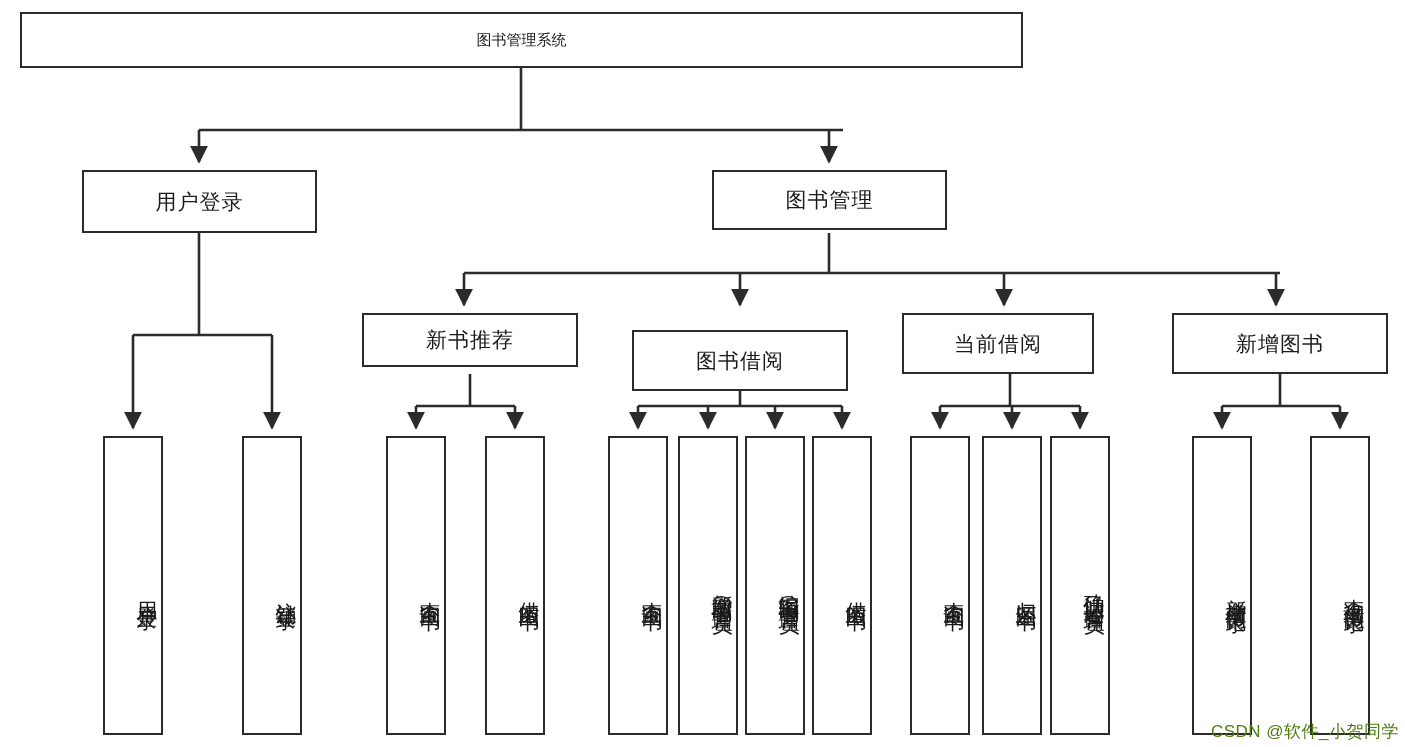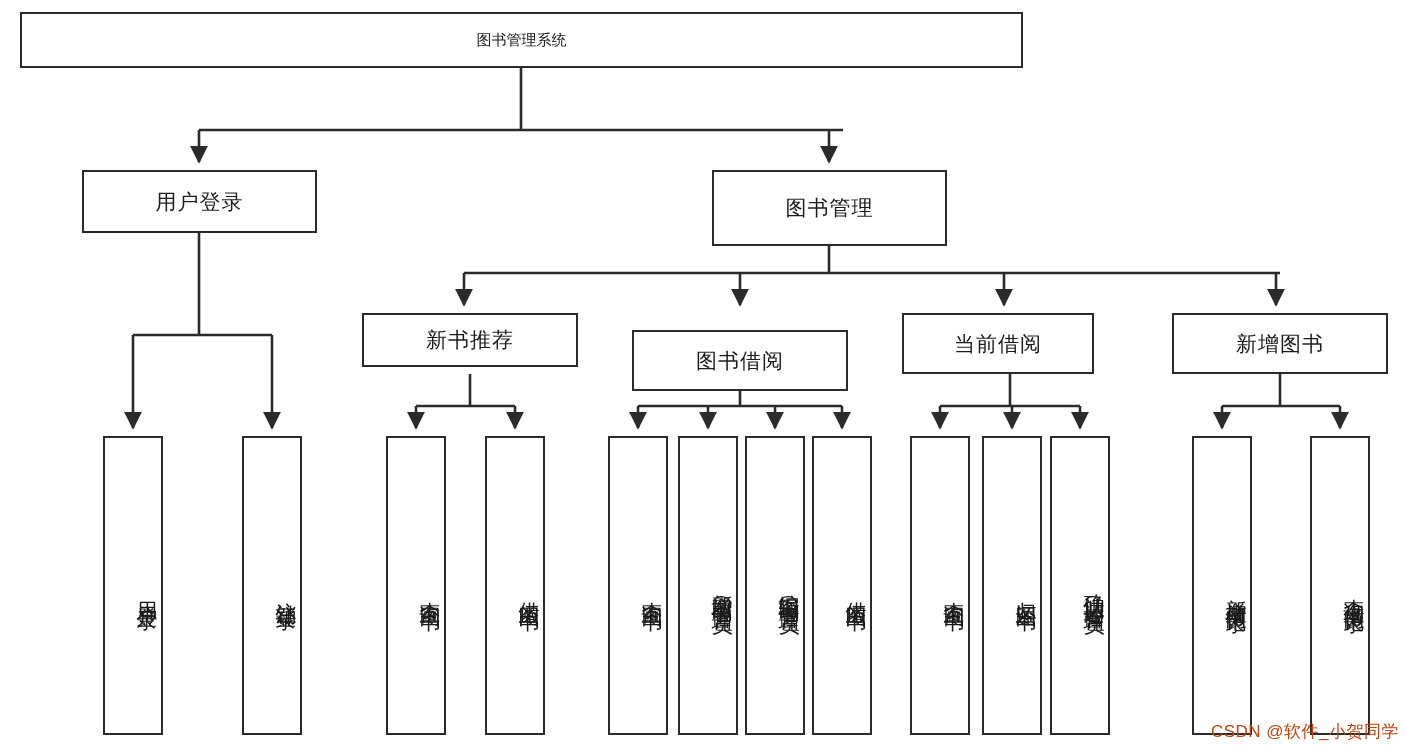--- a/index.html
+++ b/index.html
@@ -11,21 +11,21 @@
         border:2.5px solid #2b2b2b;display:flex;align-items:center;justify-content:center;
         color:#1a1a1a;}
   .node.h{font-size:21px;letter-spacing:1px;}
   .node.root{font-size:15px;}
 
   
   .node.v{writing-mode:vertical-rl;text-orientation:upright;
           align-items:flex-start;justify-content:center;
           padding-top:10px;font-size:21px;line-height:1.32;letter-spacing:3px;}
 
-  .wm{position:absolute;right:6px;bottom:4px;font-size:17px;color:#c2410c;
+  .wm{position:absolute;right:6px;bottom:4px;font-size:17px;color:#4d7c0f;
       letter-spacing:.5px;white-space:nowrap;}
 </style>
 </head>
 <body>
 
 <div id="stage">
 
   <svg class="links" viewBox="0 0 1405 747">
     <defs>
       <marker id="arw" viewBox="0 0 10 10" refX="9" refY="5" markerWidth="7" markerHeight="7" orient="auto-start-reverse">
@@ -72,21 +72,21 @@
       <path d="M 1280 374 L 1280 406"></path>
       <path d="M 1222 406 L 1340 406"></path>
       <path d="M 1222 406 L 1222 428" marker-end="url(#arw)"></path>
       <path d="M 1340 406 L 1340 428" marker-end="url(#arw)"></path>
     </g>
   </svg>
 
   <div class="node root" style="left:20px;top:12px;width:1003px;height:56px;">图书管理系统</div>
 
   <div class="node h" style="left:82px;top:170px;width:235px;height:63px;">用户登录</div>
-  <div class="node h" style="left:712px;top:170px;width:235px;height:76px;">图书管理</div>
+  <div class="node h" style="left:712px;top:170px;width:235px;height:60px;">图书管理</div>
 
   <div class="node h" style="left:362px;top:313px;width:216px;height:54px;">新书推荐</div>
   <div class="node h" style="left:632px;top:330px;width:216px;height:61px;">图书借阅</div>
   <div class="node h" style="left:902px;top:313px;width:192px;height:61px;">当前借阅</div>
   <div class="node h" style="left:1172px;top:313px;width:216px;height:61px;">新增图书</div>
 
   <div class="node v" style="left:103px;top:436px;width:60px;height:299px;">用户登录</div>
   <div class="node v" style="left:242px;top:436px;width:60px;height:299px;">注销登录</div>
 
   <div class="node v" style="left:386px;top:436px;width:60px;height:299px;">查询图书</div>

